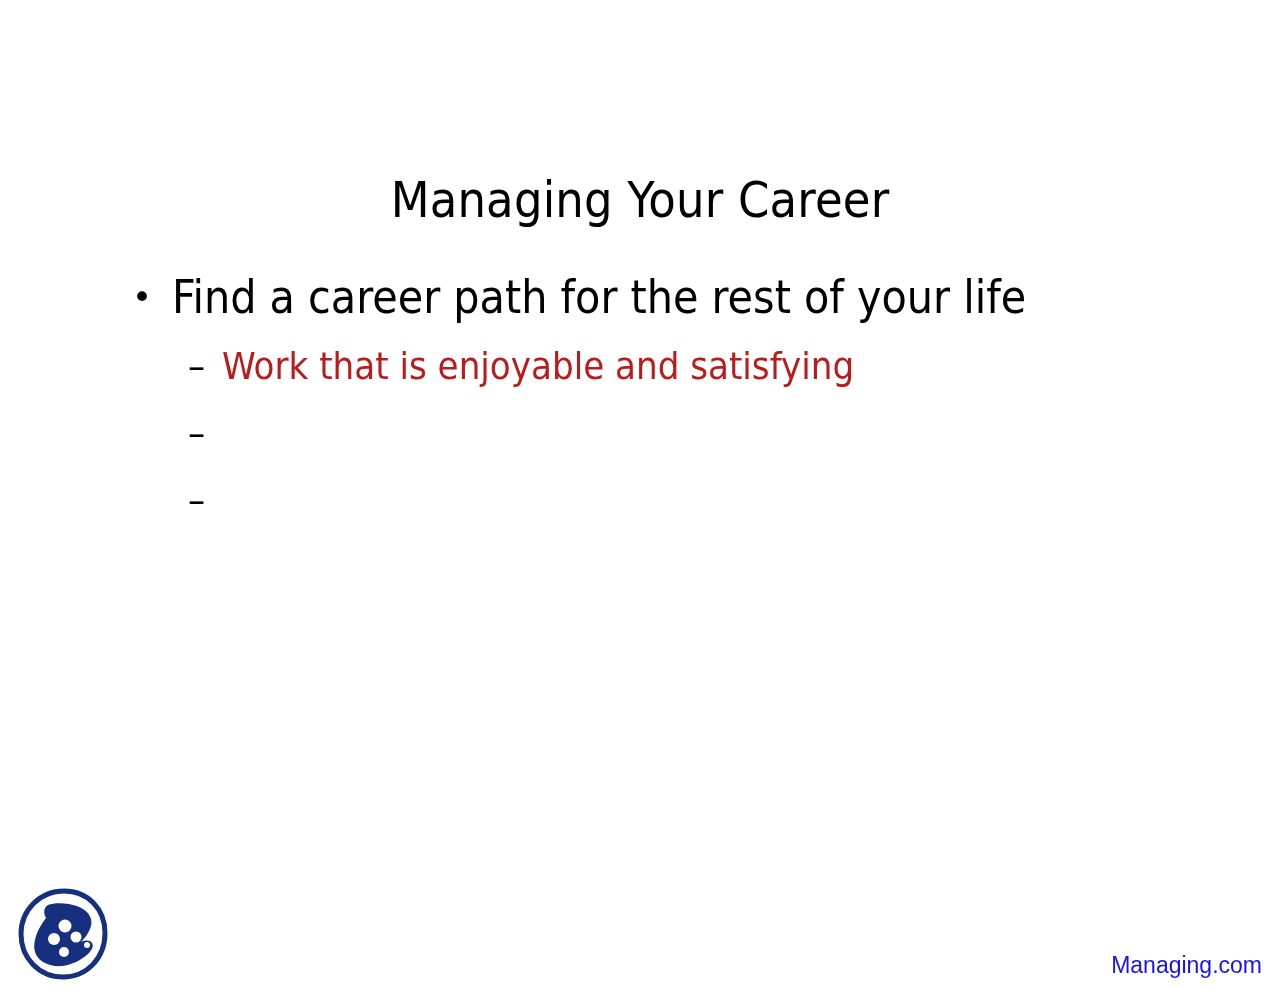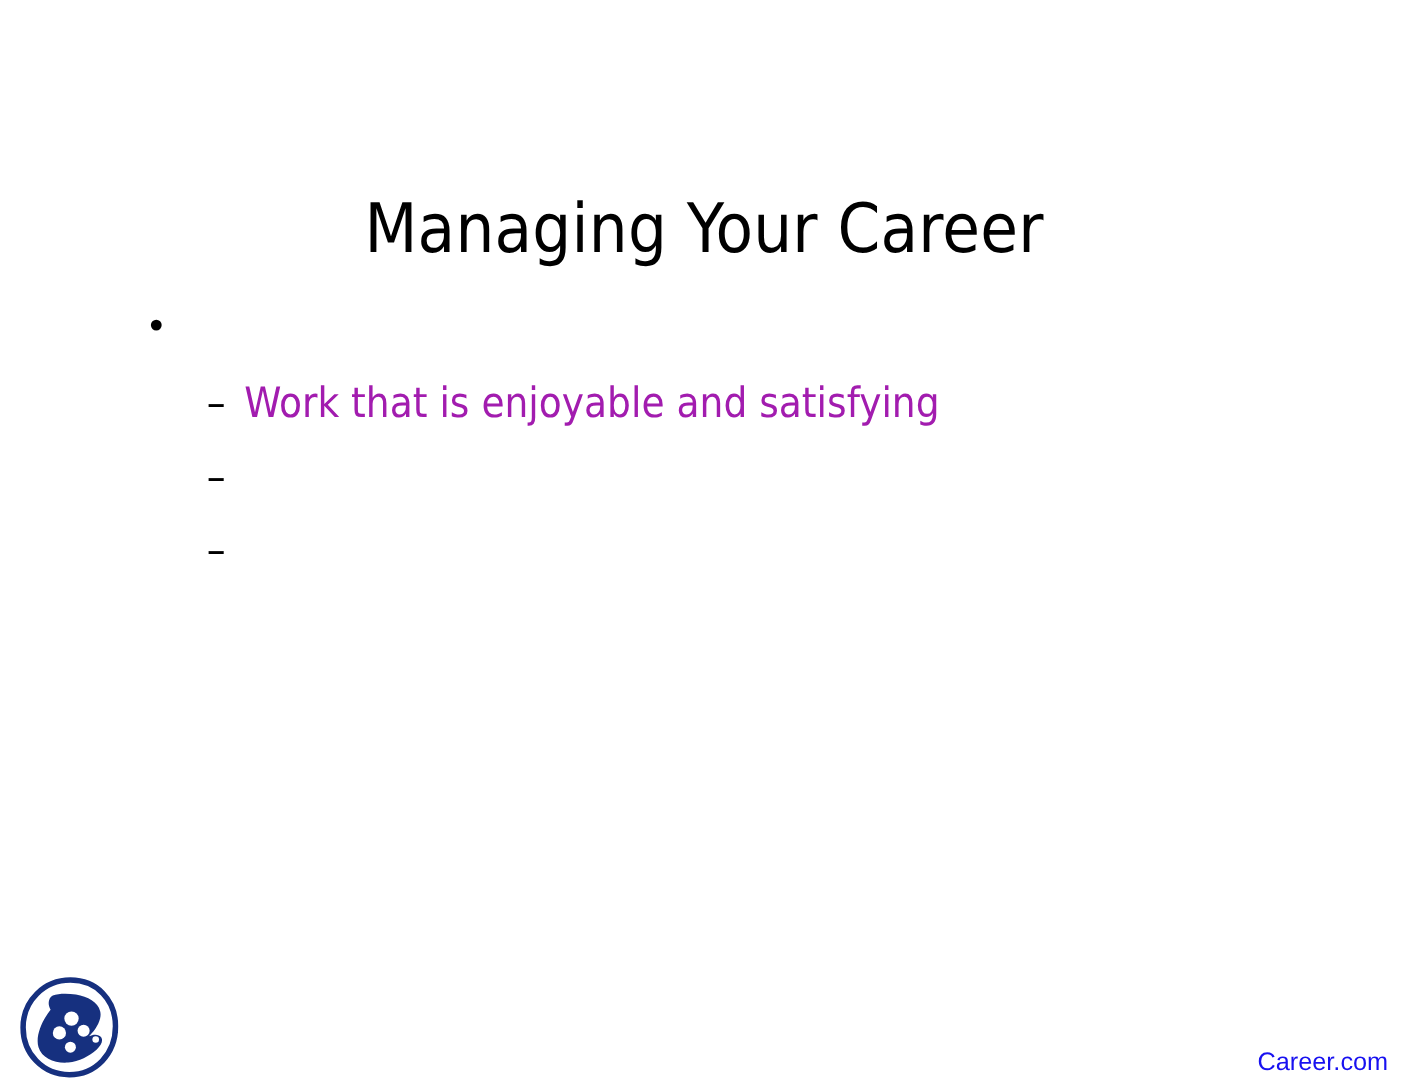--- a/index.html
+++ b/index.html
@@ -21,21 +21,21 @@
 
   
   .slide-title {
     position: absolute;
     left: 0;
     top: 126px;
     width: 1280px;
     text-align: center;
     font-family: "DejaVu Sans Condensed", "Liberation Sans Narrow", "Liberation Sans", sans-serif;
     font-stretch: condensed;
-    font-size: 62px;
+    font-size: 50px;
     line-height: 80px;
     font-weight: 400;
     color: #000000;
     letter-spacing: 0.2px;
   }
 
   
   .body-content {
     position: absolute;
     left: 0;
@@ -85,21 +85,21 @@
     line-height: 65px;
     color: #000000;
     text-align: left;
   }
   .bullet-l2 .text {
     font-family: "DejaVu Sans Condensed", "Liberation Sans Narrow", "Liberation Sans", sans-serif;
     font-stretch: condensed;
     font-size: 38px;
     line-height: 65px;
     font-weight: 400;
-    color: #a21caf;
+    color: #b91c1c;
     white-space: nowrap;
   }
 
   
   .logo {
     position: absolute;
     left: 18px;
     top: 888px;
     width: 90px;
     height: 92px;
@@ -122,20 +122,21 @@
 <body>
 
 <div class="slide">
 
   <h1 class="slide-title">Managing Your Career</h1>
 
   <div class="body-content">
 
     <div class="bullet-l1">
       <span class="marker">•</span>
+      <span class="text">Find a career path for the rest of your life</span>
     </div>
 
     <div class="bullet-l2">
       <span class="marker">–</span>
       <span class="text">Work that is enjoyable and satisfying</span>
     </div>
 
     <div class="bullet-l2">
       <span class="marker">–</span>
     </div>
@@ -153,15 +154,15 @@
                C54 77 63 72 70 66 C74 62 76 58 74 55 C72 52 67 52 63 54
                C70 47 75 38 73 31 C71 23 62 18 51 16 C43 15 35 15 30 17 Z" fill="#16307f"></path>
       <circle cx="47" cy="38" r="6.5" fill="#ffffff"></circle>
       <circle cx="36" cy="51" r="6" fill="#ffffff"></circle>
       <circle cx="58" cy="49" r="5.5" fill="#ffffff"></circle>
       <circle cx="46" cy="64" r="5" fill="#ffffff"></circle>
       <circle cx="69" cy="57" r="3" fill="#ffffff"></circle>
     </svg>
   </div>
 
-  <div class="watermark">Career.com</div>
+  <div class="watermark">Managing.com</div>
 
 </div>
 
 </body></html>

